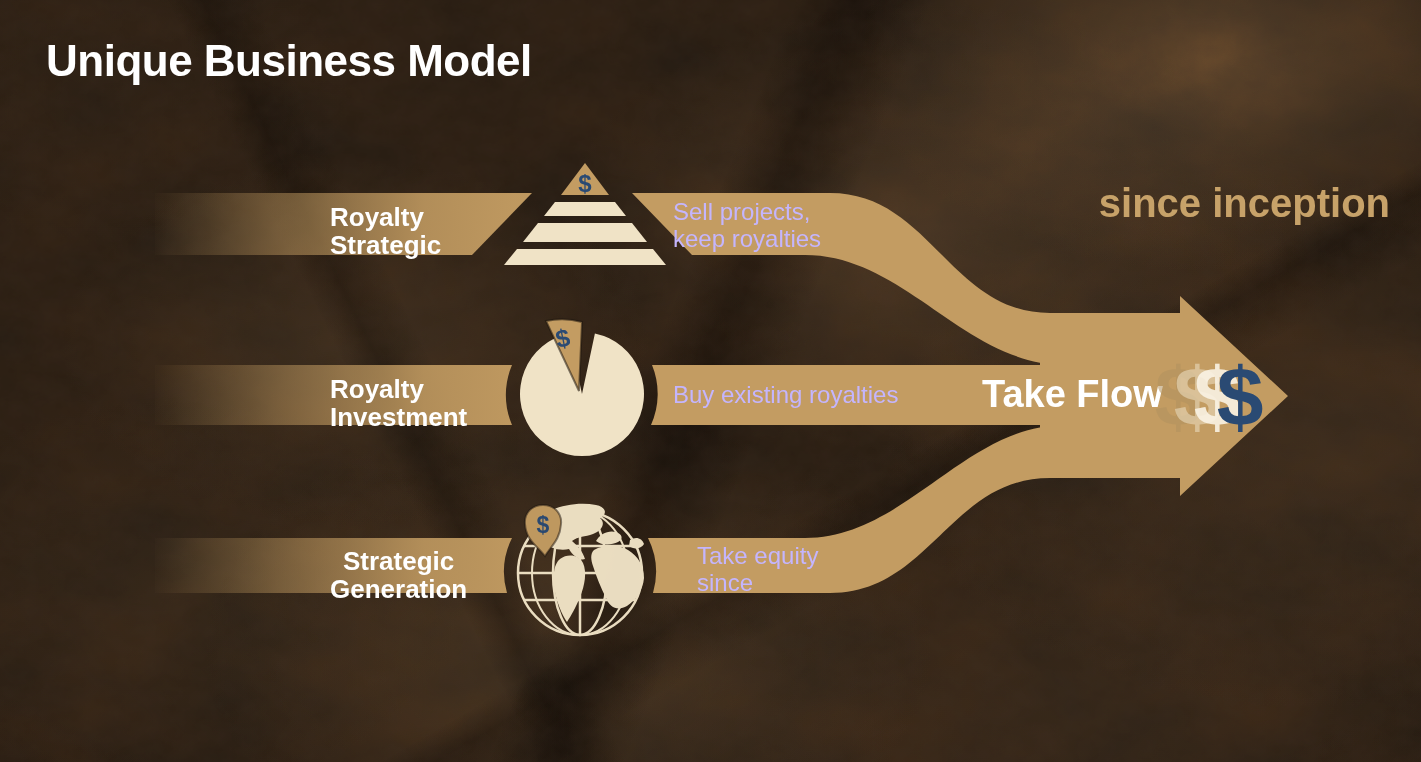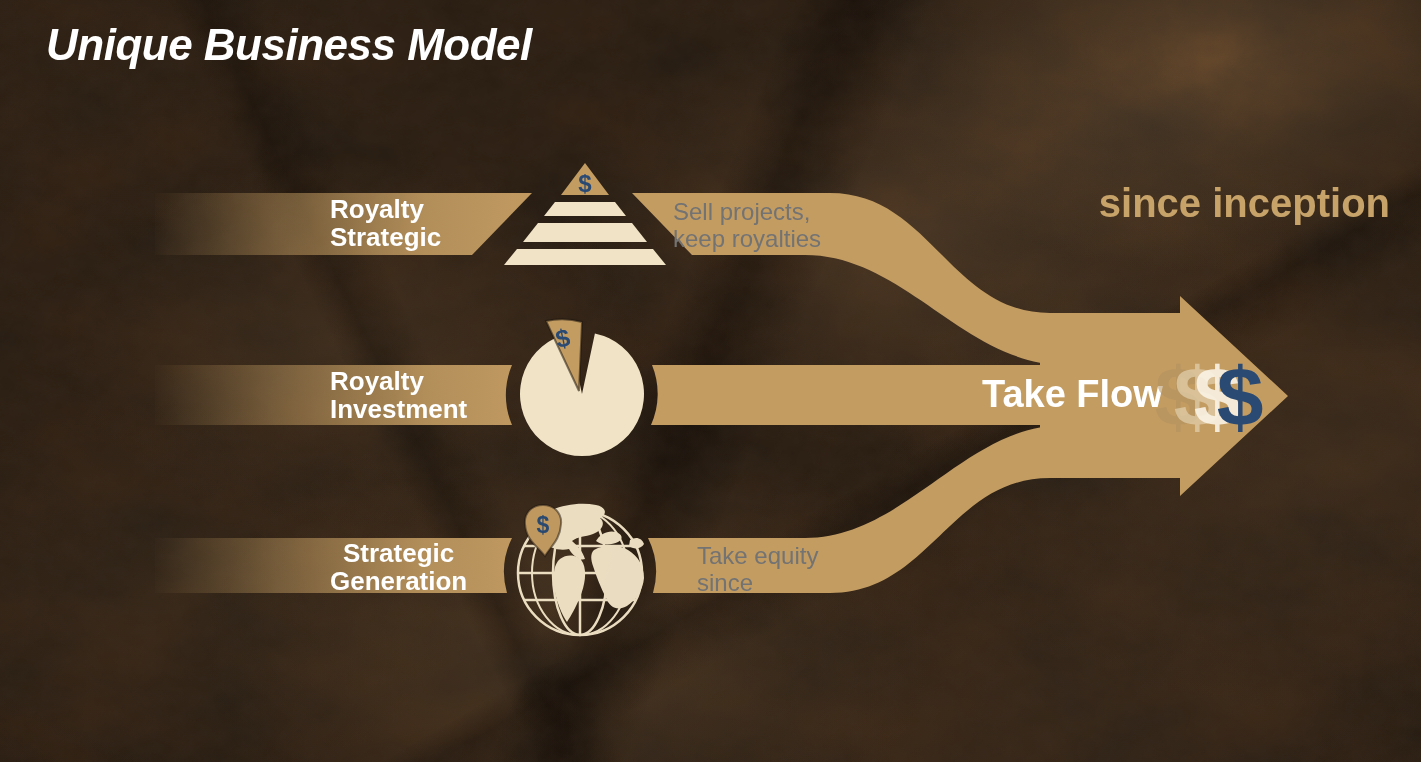--- a/index.html
+++ b/index.html
@@ -29,36 +29,35 @@
       #241b12;
   }
   svg.noise{position:absolute;inset:0;}
   rect.coarse{mix-blend-mode:overlay;opacity:.8;}
   rect.fine{opacity:.30;}
   
   svg.flow{position:absolute;inset:0;}
   
   .abs{position:absolute;}
   .page-title{
-    left:46px;top:20px;
+    left:46px;top:36px;
     font-size:44px;font-weight:bold;color:#ffffff;letter-spacing:-0.5px;
     white-space:nowrap;
-    font-style:italic;
   }
   .headline{
     font-size:40px;font-weight:bold;color:#C7A269;line-height:1.05;
     white-space:nowrap;
   }
   .headline.l1{right:108px;top:137px;}
   .headline.l2{right:31px;top:182px;}
   .row-label{
-    font-weight:bold;font-size:26px;line-height:28px;color:#ffffff;white-space:nowrap;
+    font-weight:bold;font-size:26px;line-height:28px;color:#ffffff;white-space:nowrap;margin-top:8px;
   }
   .row-desc{
-    font-size:24px;line-height:27px;color:#737373;white-space:nowrap;
+    font-size:24px;line-height:27px;color:#c4b5fd;white-space:nowrap;
   }
   .lbl1{left:330px;top:195px;}
   .lbl2{left:330px;top:367px;}
   .lbl3{left:330px;top:539px;text-align:center;}
   .dsc1{left:673px;top:198px;}
   .dsc2{left:673px;top:381px;}
   .dsc3{left:673px;top:542px;margin-left:24px;}
   .cash-flow{
     left:982px;top:373px;
     font-size:38px;font-weight:bold;color:#ffffff;white-space:nowrap;
@@ -160,20 +159,23 @@
   </div>
   <div class="abs row-label lbl3">
     <div>Strategic</div>
     <div>Generation</div>
   </div>
 
   <div class="abs row-desc dsc1">
     <div>Sell projects,</div>
     <div>keep royalties</div>
   </div>
+  <div class="abs row-desc dsc2">
+    <div>Buy existing royalties</div>
+  </div>
   <div class="abs row-desc dsc3">
     <div>Take equity</div>
     <div>since</div>
   </div>
 
   <div class="abs cash-flow">Take Flow</div>
 
   <span class="abs dollar dg1">$</span>
   <span class="abs dollar dg2">$</span>
   <span class="abs dollar dg3">$</span>

